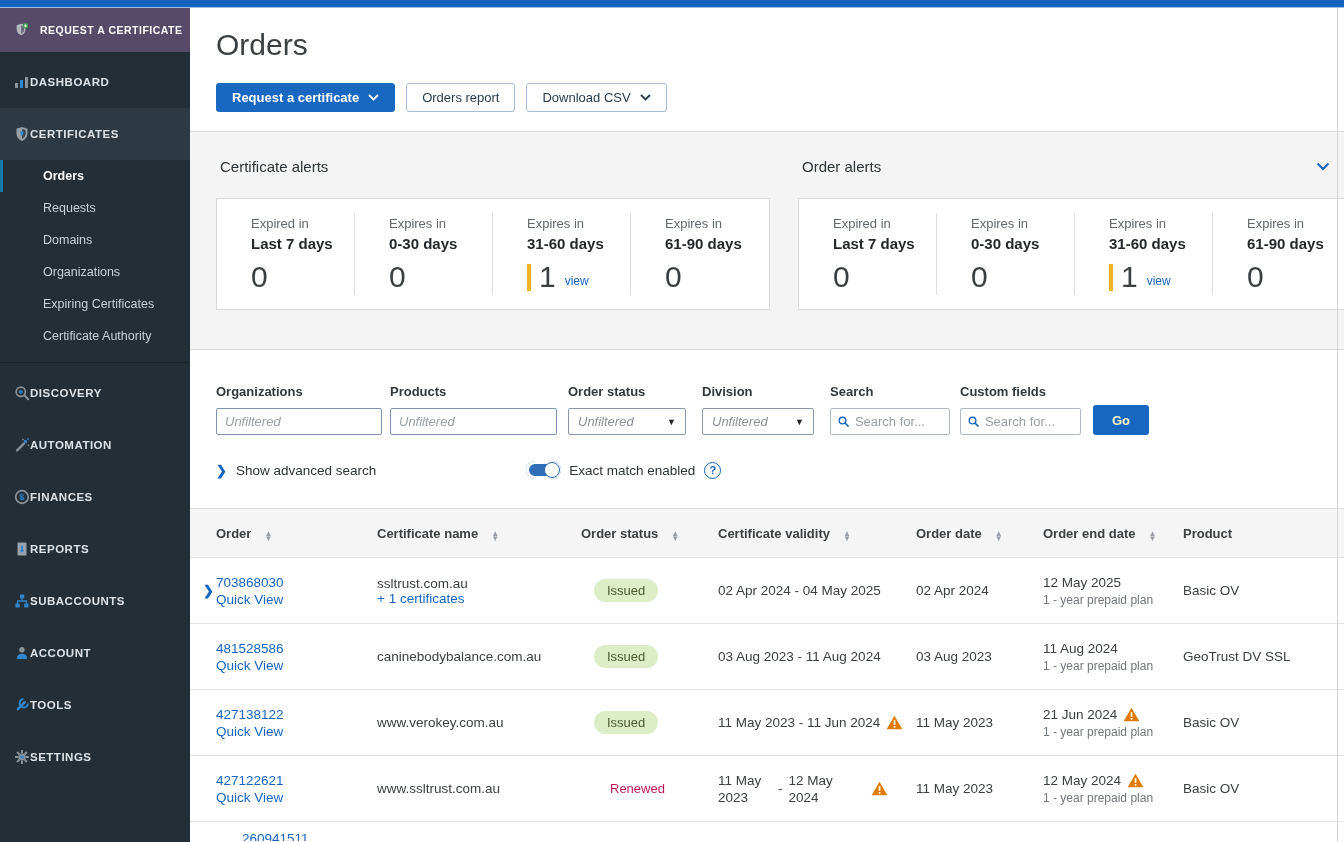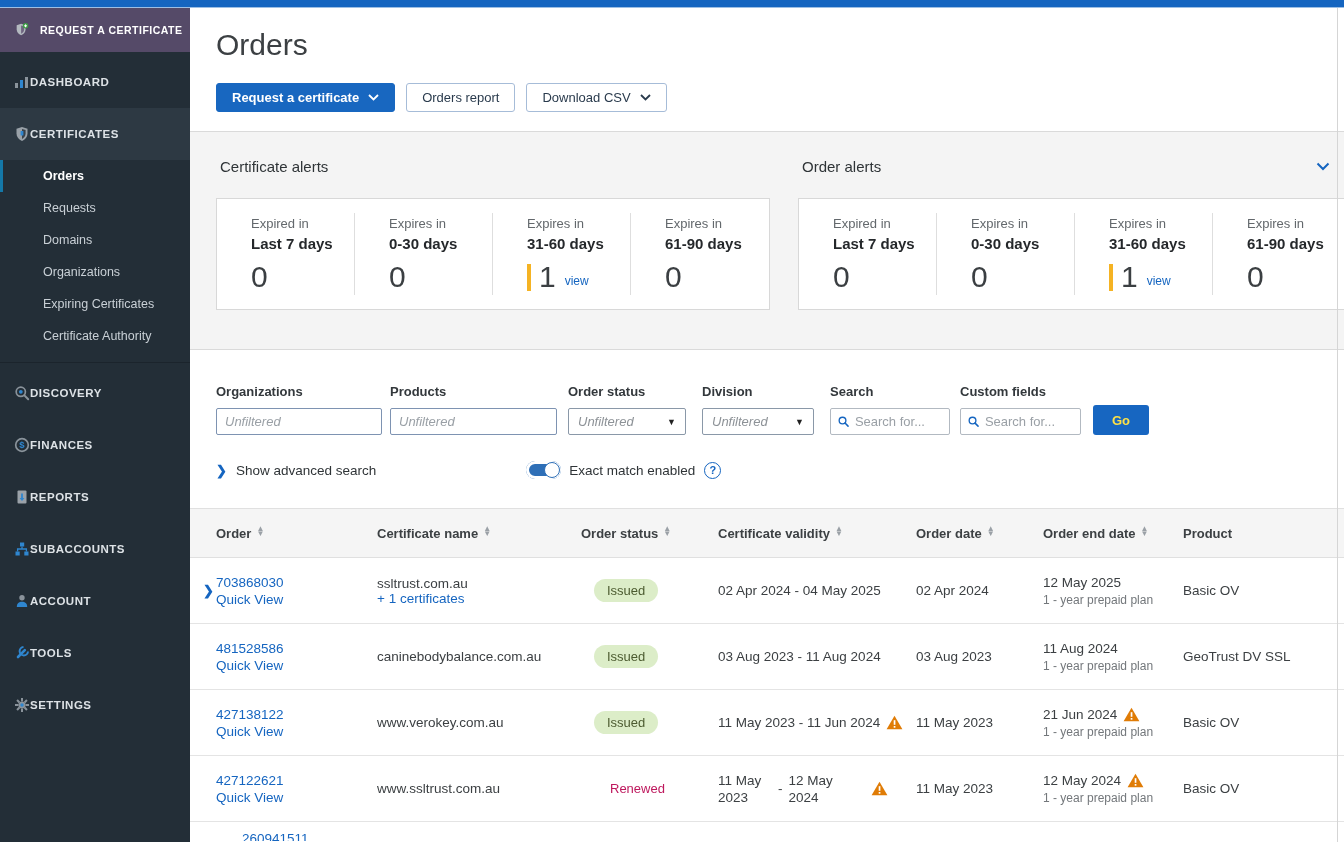--- a/index.html
+++ b/index.html
@@ -55,35 +55,35 @@
   .ffield { display:flex; flex-direction:column; }
   .flabel { font-size:13px; color:#33383c; font-weight:bold; margin-bottom:9px; }
   .finput { height:27px; border:1px solid #7e93b2; border-radius:2px; background:#fff; font-size:13px; padding:0 8px; color:#333; width:100%; font-family:"Liberation Sans",sans-serif; }
   .finput::placeholder { color:#9aa0a6; font-style:italic; }
   .fselect { height:27px; border:1px solid #8a98a8; border-radius:2px; background:#fff; display:flex; align-items:center; justify-content:space-between; padding:0 9px; cursor:pointer; }
   .fselect .val { font-size:13px; color:#8d9297; font-style:italic; }
   .fselect .caret { font-size:9px; color:#222; }
   .fsearch { height:27px; border:1px solid #b2b9c1; border-radius:2px; background:#fff; display:flex; align-items:center; padding:0 7px; gap:6px; }
   .fsearch input { border:none; outline:none; font-size:13px; width:100%; color:#333; font-family:"Liberation Sans",sans-serif; }
   .fsearch input::placeholder { color:#9aa0a6; }
-  .go-btn { width:56px; height:30px; background:#1766c1; color:#fde047; border:none; border-radius:3px; font-size:13px; font-weight:bold; cursor:pointer; }
+  .go-btn { width:56px; height:30px; background:#1766c1; color:#fef9c3; border:none; border-radius:3px; font-size:13px; font-weight:bold; cursor:pointer; }
   .adv-row { margin-top:26px; display:flex; align-items:center; }
   .adv-link { display:flex; align-items:center; gap:9px; cursor:pointer; }
   .adv-chevron { color:#1565c0; font-size:13px; font-weight:bold; }
   .adv-label { font-size:13.5px; color:#2f3437; }
   .toggle { width:35px; height:18px; border-radius:9px; background:#2e6fb7; position:relative; margin-left:150px; cursor:pointer; box-shadow:0 0 0 3px #fff inset; }
   .toggle .knob { position:absolute; right:1px; top:1px; width:16px; height:16px; border-radius:50%; background:#fff; border:1px solid #2e6fb7; }
   .toggle-label { font-size:13.5px; color:#2f3437; margin-left:8px; }
   .help-icon { width:17px; height:17px; border-radius:50%; border:1.5px solid #1565c0; color:#1565c0; font-size:11px; font-weight:bold; display:inline-flex; align-items:center; justify-content:center; margin-left:9px; cursor:pointer; }
 
   
   .orders-table { }
   .tgrid { display:grid; grid-template-columns:26px 161px 204px 137px 198px 127px 140px 1fr; align-items:center; }
   .thead { background:#f5f5f5; border-top:1px solid #e0e0e0; border-bottom:1px solid #e0e0e0; height:50px; }
-  .th { display:flex; align-items:flex-start; gap:5px; font-size:13px; font-weight:bold; color:#3c4043; cursor:pointer; }
+  .th { display:flex; align-items:flex-end; gap:13px; font-size:13px; font-weight:bold; color:#3c4043; cursor:pointer; }
   .sort-icon { display:flex; flex-direction:column; line-height:5px; }
   .sort-icon span { font-size:8px; color:#9aa0a6; }
   .trow { height:66px; border-bottom:1px solid #e4e4e4; background:#fff; }
   .cell { font-size:13.5px; color:#3c4043; }
   .expand-cell { display:flex; justify-content:flex-end; padding-right:2px; }
   .expand-chevron { color:#1565c0; font-size:13px; font-weight:bold; cursor:pointer; }
   a.tbl-link { color:#1565c0; text-decoration:none; font-size:13.5px; font-weight:500; cursor:pointer; display:inline-block; }
   .order-cell .tbl-link { margin:1px 0; }
   .status-pill { display:inline-block; background:#dcedc8; color:#4c5b30; font-size:13px; padding:4px 13px; border-radius:13px; }
   .status-plain { font-size:13px; color:#be185d; padding-left:16px; }
@@ -163,20 +163,32 @@
             <circle cx="6.8" cy="6.8" r="4.6" fill="none" stroke="#8a939b" stroke-width="1.7"></circle>
             <circle cx="6.8" cy="6.8" r="1.9" fill="#2f86cf"></circle>
             <line x1="10.4" y1="10.4" x2="14.2" y2="14.2" stroke="#8a939b" stroke-width="2" stroke-linecap="round"></line>
           </svg>
         </span>
         <span class="lbl">DISCOVERY</span>
       </div>
       <div class="nav-item">
         <span class="icon16">
           <svg width="16" height="16" viewBox="0 0 16 16">
+            <line x1="3" y1="13.5" x2="10" y2="6.5" stroke="#8a939b" stroke-width="2.4" stroke-linecap="round"></line>
+            <circle cx="11.5" cy="4.5" r="1.7" fill="#2f86cf"></circle>
+            <rect x="13.2" y="1.2" width="1.6" height="1.6" fill="#2f86cf"></rect>
+            <rect x="8.2" y="1.8" width="1.4" height="1.4" fill="#8a939b"></rect>
+            <rect x="13.6" y="7.4" width="1.4" height="1.4" fill="#8a939b"></rect>
+          </svg>
+        </span>
+        <span class="lbl">AUTOMATION</span>
+      </div>
+      <div class="nav-item">
+        <span class="icon16">
+          <svg width="16" height="16" viewBox="0 0 16 16">
             <circle cx="8" cy="8" r="6.3" fill="none" stroke="#8a939b" stroke-width="1.7"></circle>
             <text x="8" y="11.4" font-size="9.5" font-family="Liberation Sans,sans-serif" font-weight="bold" fill="#2f86cf" text-anchor="middle">$</text>
           </svg>
         </span>
         <span class="lbl">FINANCES</span>
       </div>
       <div class="nav-item">
         <span class="icon16">
           <svg width="16" height="16" viewBox="0 0 16 16">
             <rect x="3.5" y="1.5" width="9" height="13" rx="1" fill="#9aa1a8"></rect>

